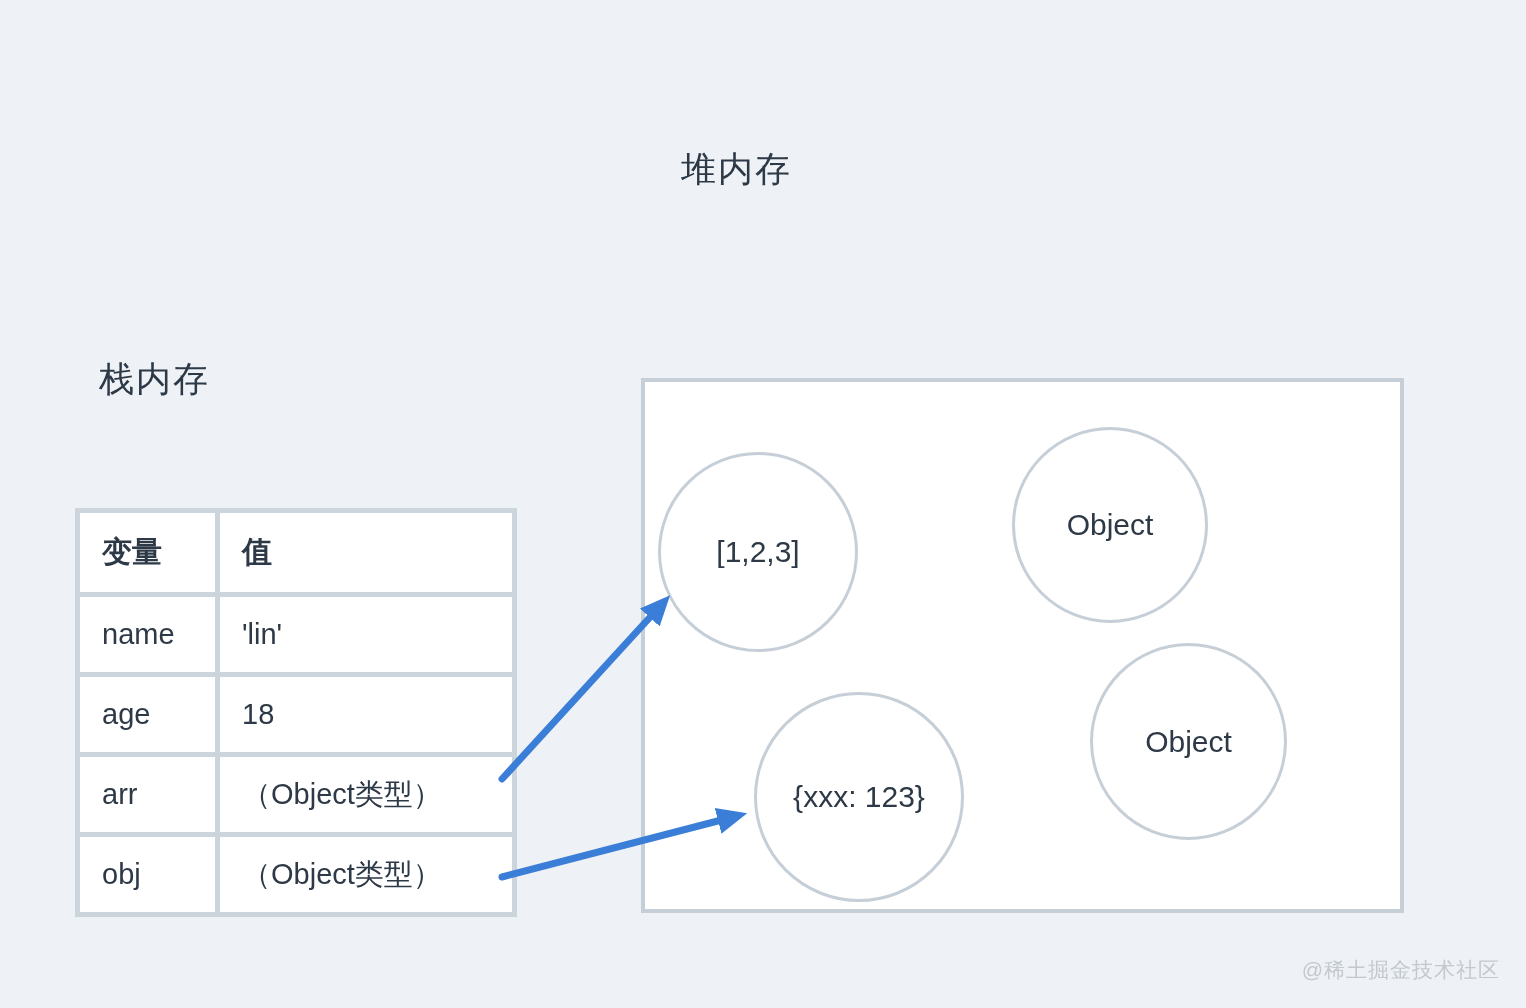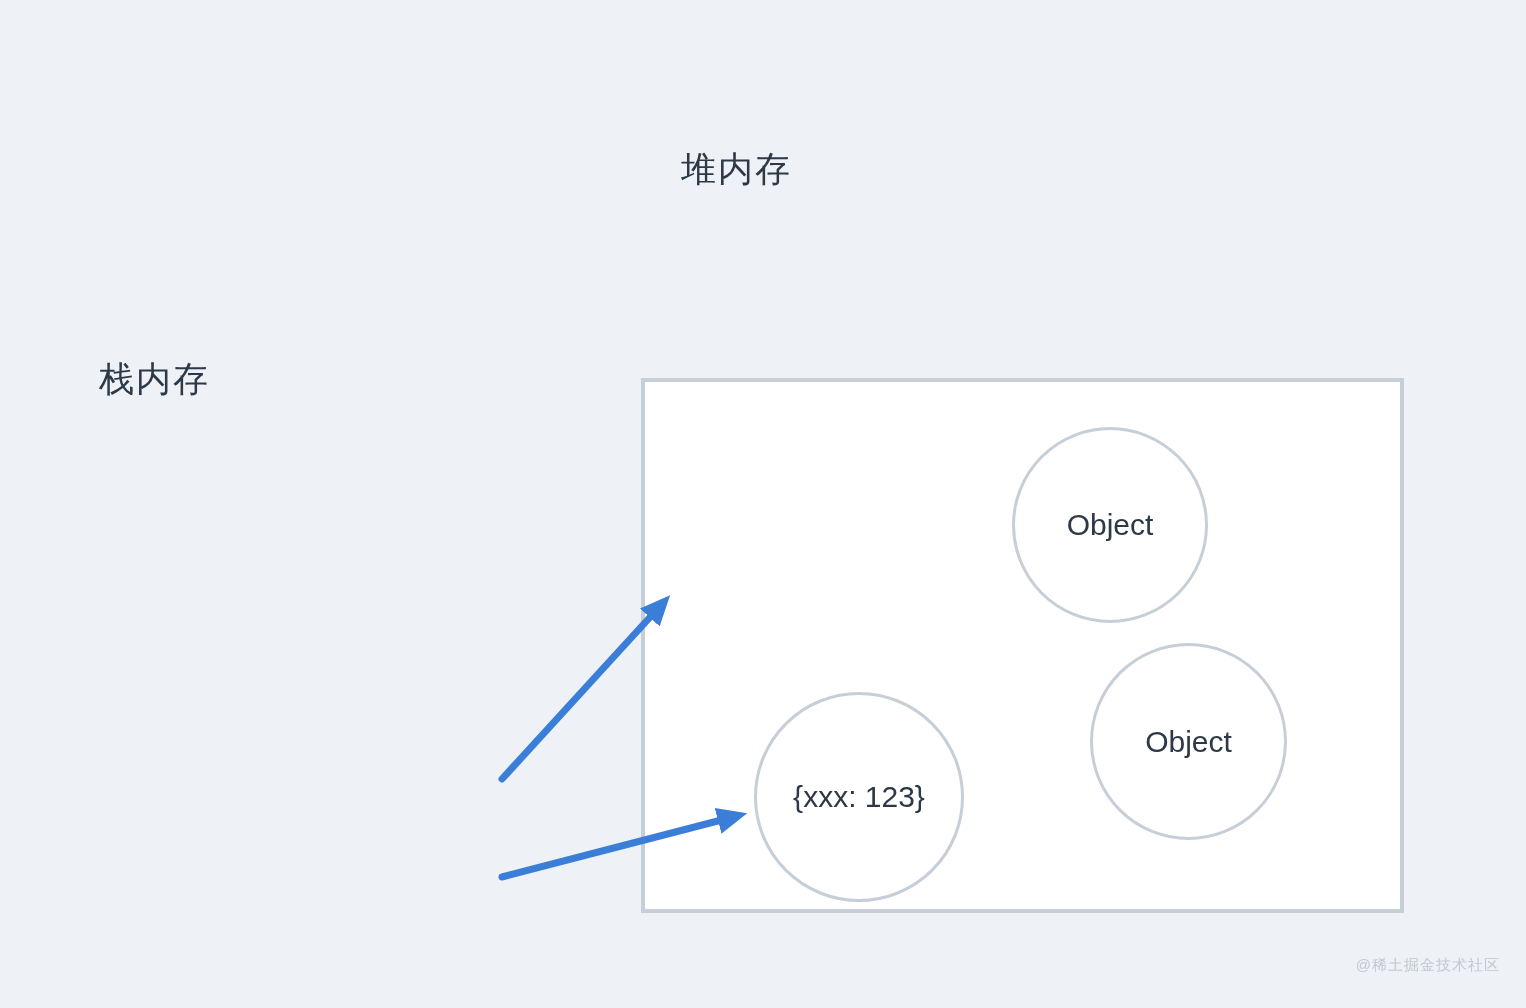--- a/index.html
+++ b/index.html
@@ -73,37 +73,64 @@
   #circle-object-bottom { left: 1090px; top: 643px; width: 197px; height: 197px; }
 
   svg.arrows {
     position: absolute;
     left: 0; top: 0;
     pointer-events: none;
   }
   .watermark {
     position: absolute;
     top: 956px; right: 26px;
-    font-size: 15px;
+    font-size: 21px;
     color: #c3c8ce;
     letter-spacing: 1px;
   }
 </style>
 </head>
 <body>
 
 <div class="canvas">
 
   <div class="title" id="heap-title">堆内存</div>
 
   <div class="title" id="stack-title">栈内存</div>
 
+  <table class="stack-table">
+    <tbody>
+        <tr>
+      <th class="col-var">变量</th>
+      <th class="col-val">值</th>
+    </tr>
+    <tr>
+      <td>name</td>
+      <td>'lin'</td>
+    </tr>
+    <tr>
+      <td>age</td>
+      <td>18</td>
+    </tr>
+    <tr>
+      <td>arr</td>
+      <td>（Object类型）</td>
+    </tr>
+    <tr>
+      <td>obj</td>
+      <td>（Object类型）</td>
+    </tr>
+  </tbody>
+    </table>
 
   <div class="heap-box"></div>
 
+  <div class="heap-circle" id="circle-array">
+    <span>[1,2,3]</span>
+  </div>
   <div class="heap-circle" id="circle-object-top">
     <span>Object</span>
   </div>
   <div class="heap-circle" id="circle-literal">
     <span>{xxx: 123}</span>
   </div>
   <div class="heap-circle" id="circle-object-bottom">
     <span>Object</span>
   </div>
 

